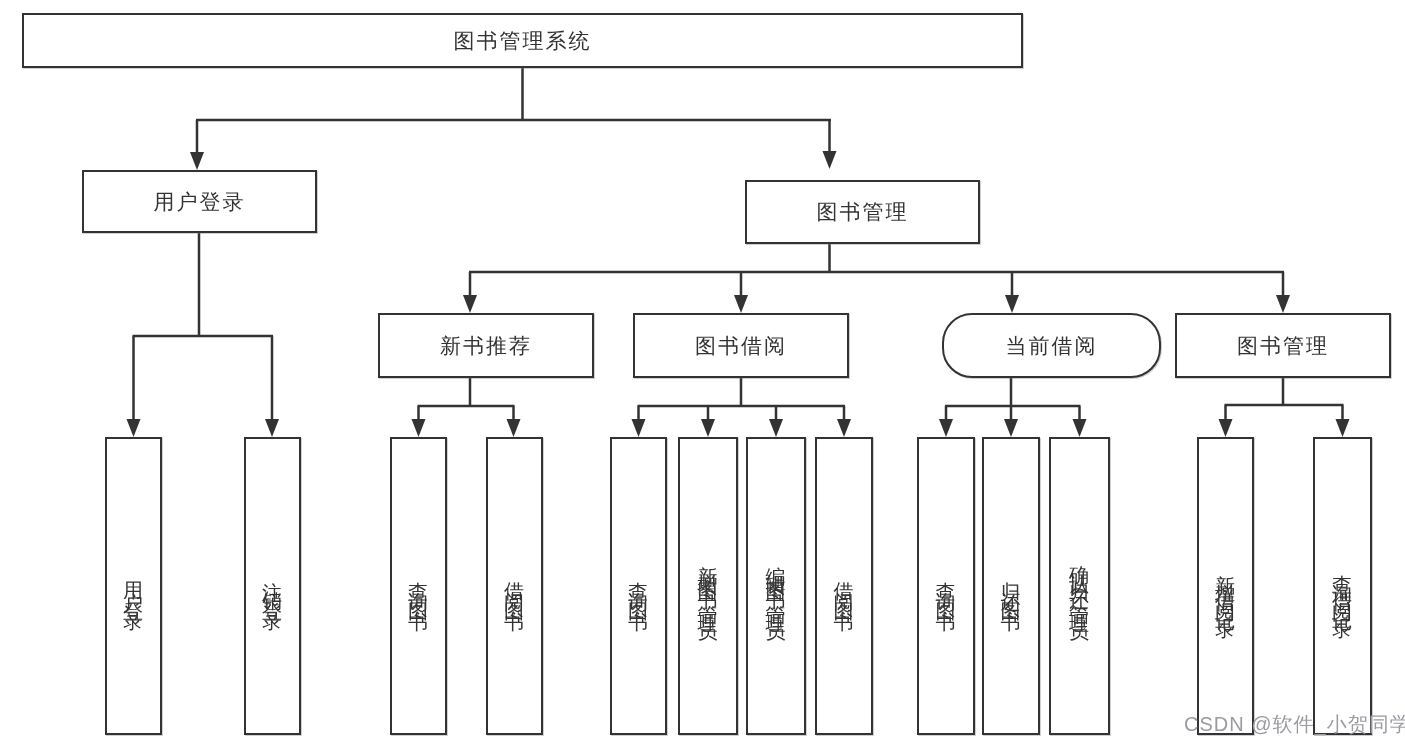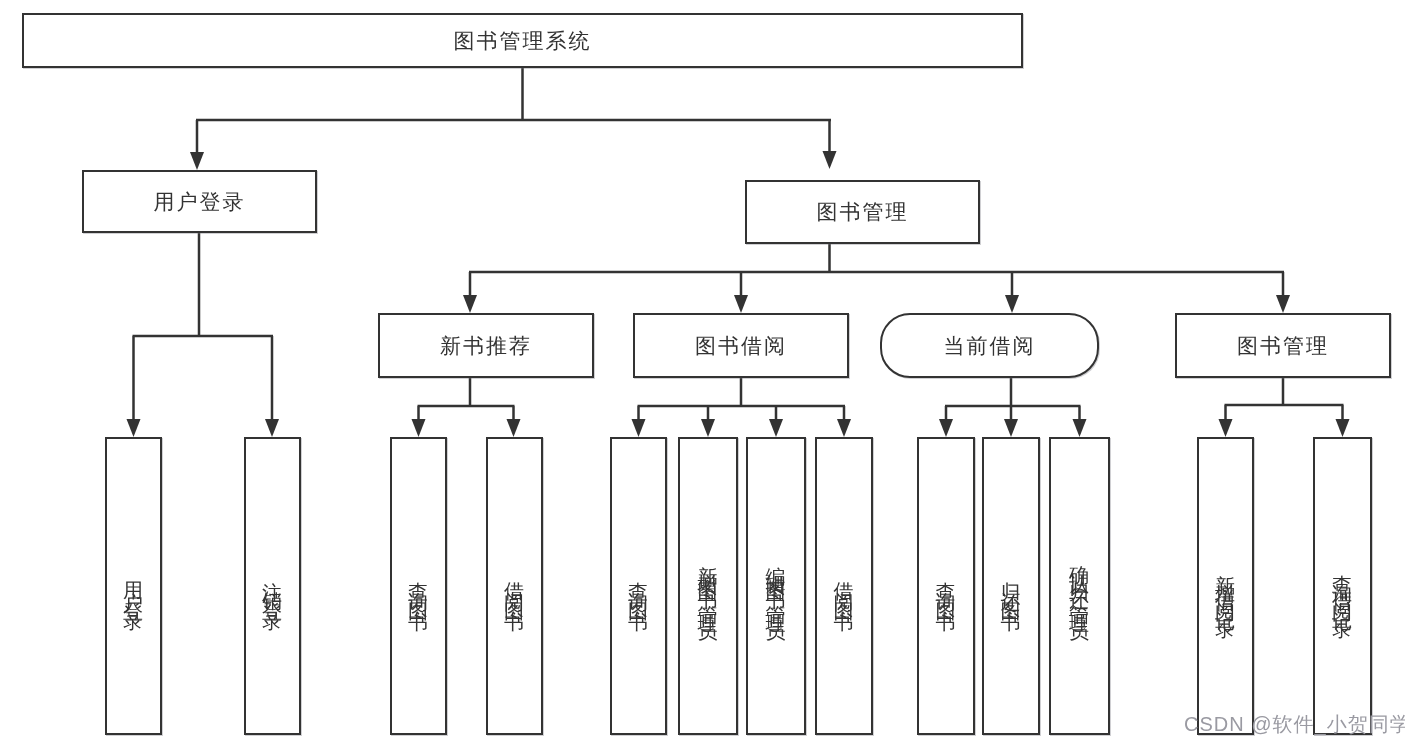--- a/index.html
+++ b/index.html
@@ -88,21 +88,21 @@
     </g>
   </svg>
 
   <div class="node hbox" style="left:22px; top:13px; width:1001px; height:55px;">图书管理系统</div>
 
   <div class="node hbox" style="left:82px; top:170px; width:235px; height:63px;">用户登录</div>
   <div class="node hbox" style="left:745px; top:169px; width:235px; height:64px;margin-top:11px;">图书管理</div>
 
   <div class="node hbox" style="left:378px; top:313px; width:216px; height:65px;">新书推荐</div>
   <div class="node hbox" style="left:633px; top:313px; width:216px; height:65px;">图书借阅</div>
-  <div class="node hbox" style="left:880px; top:313px; width:219px; height:65px;border-radius:30px;">当前借阅</div>
+  <div class="node hbox" style="left:942px; top:313px; width:219px; height:65px;border-radius:30px;">当前借阅</div>
   <div class="node hbox" style="left:1175px; top:313px; width:216px; height:65px;">图书管理</div>
 
   <div class="node vbox" style="left:105px; top:437px; width:57px; height:298px;">用户登录</div>
   <div class="node vbox" style="left:244px; top:437px; width:57px; height:298px;">注销登录</div>
 
   <div class="node vbox" style="left:390px; top:437px; width:57px; height:298px;">查询图书</div>
   <div class="node vbox" style="left:486px; top:437px; width:57px; height:298px;">借阅图书</div>
 
   <div class="node vbox" style="left:610px; top:437px; width:57px; height:298px;">查询图书</div>
   <div class="node vbox" style="left:678px; top:437px; width:60px; height:298px; letter-spacing:8px;">新增图书（管理员）</div>

